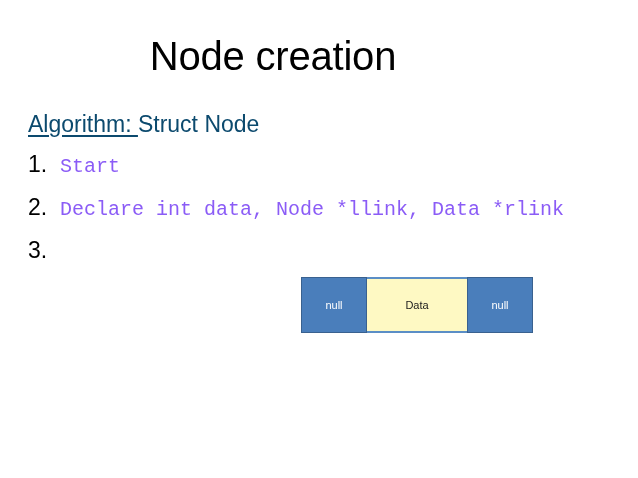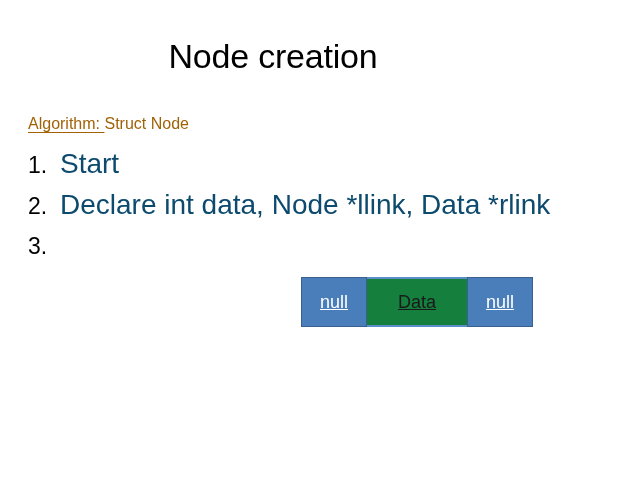--- a/index.html
+++ b/index.html
@@ -18,41 +18,41 @@
     color: #000000;
   }
 
   
   #slide-title {
     position: absolute;
     top: 36px;
     left: 0;
     width: 546px;
     text-align: center;
-    font-size: 34px;
+    font-size: 40px;
     line-height: 40px;
     font-weight: 400;
     letter-spacing: -0.2px;
     color: #000000;
     white-space: nowrap;
   }
 
   
   #body-block {
     position: absolute;
     top: 104px;
     left: 28px;
     width: 580px;
   }
 
   .body-line {
-    font-size: 16px;
+    font-size: 23px;
     line-height: 40px;
     font-weight: 400;
-    color: #a16207;
+    color: #0c4a6e;
     white-space: nowrap;
   }
 
   .algo-label {
     text-decoration: underline;
     text-underline-offset: 3px;
   }
 
   
   .list-row {
@@ -62,58 +62,58 @@
 
   .list-num {
     width: 32px;
     flex: 0 0 32px;
     font-size: 23px;
     line-height: 40px;
     color: #000000;
   }
 
   .list-text {
-    font-size: 28px;
+    font-size: 20px;
     line-height: 40px;
-    color: #0c4a6e;
+    color: #8b5cf6;
     white-space: nowrap;
+    font-family: Liberation Mono, monospace;
   }
 
   
   #node-diagram {
     position: absolute;
     left: 301px;
     top: 277px;
     width: 232px;
     height: 50px;
     display: flex;
     box-sizing: border-box;
   }
 
   .node-cell {
     display: flex;
     align-items: center;
     justify-content: center;
-    font-size: 18px;
+    font-size: 11px;
     line-height: 16px;
     box-sizing: border-box;
-    height: 50px;
-    text-decoration: underline;
+    height: 56px;
   }
 
   .cell-llink {
     width: 66px;
     background: #4a7ebb;
     color: #ffffff;
     border: 1px solid #39618f;
   }
 
   .cell-data {
     width: 100px;
-    background: #15803d;
+    background: #fef9c3;
     color: #1a1a1a;
     border-top: 2px solid #5b8ec6;
     border-bottom: 2px solid #5b8ec6;
     border-left: 0;
     border-right: 0;
   }
 
   .cell-rlink {
     width: 66px;
     background: #4a7ebb;

